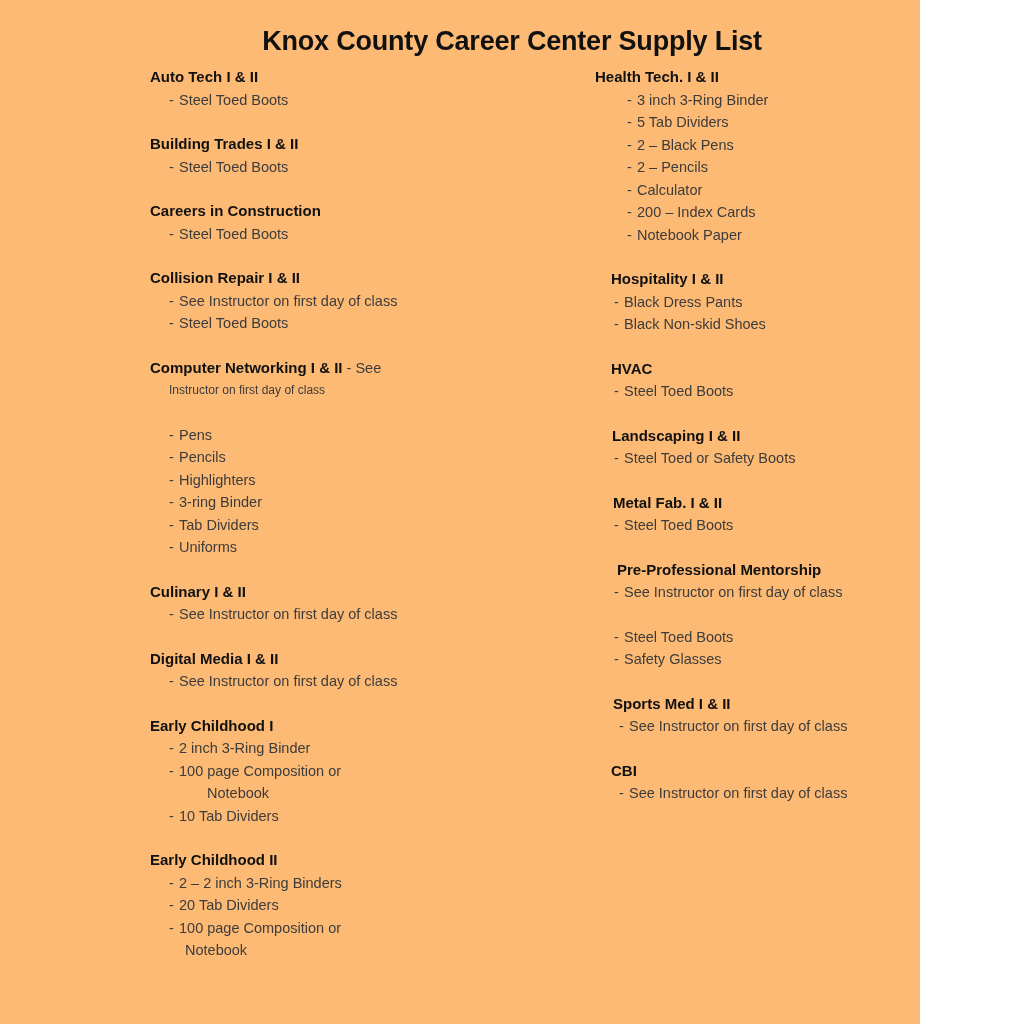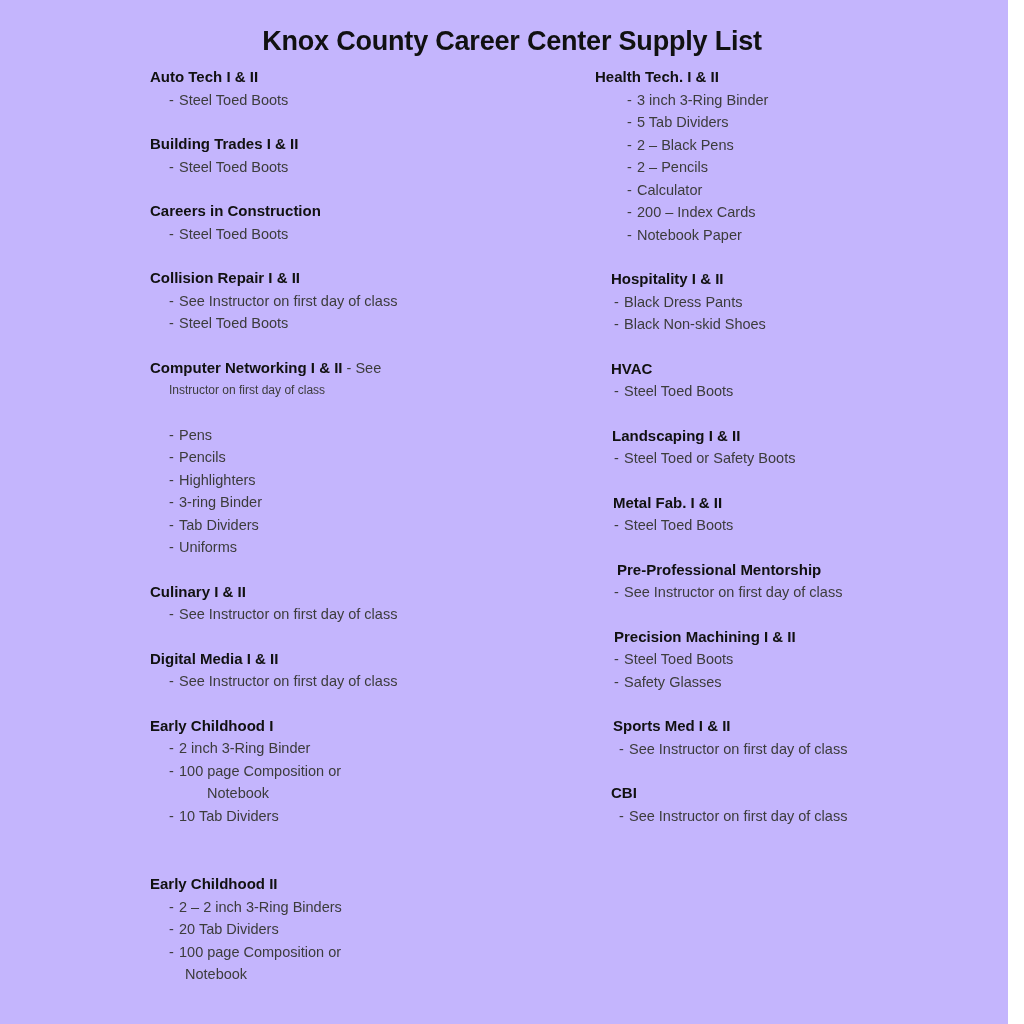--- a/index.html
+++ b/index.html
@@ -11,23 +11,23 @@
   body {
     width: 1024px;
     height: 1024px;
     font-family: "Liberation Sans", sans-serif;
     color: #3c3c3c;
     overflow: hidden;
     position: relative;
   }
   .page {
     position: relative;
-    width: 1008px;
+    width: 920px;
     height: 1024px;
-    background: #c4b5fd;
+    background: #fdba74;
   }
   .doc-title {
     position: absolute;
     top: 27px;
     left: 0;
     width: 1024px;
     text-align: center;
     font-size: 27px;
     font-weight: bold;
     color: #111111;
@@ -166,21 +166,21 @@
         <div class="section">
           <div class="section-heading" style="padding-left: 0px;">Early Childhood I</div>
           <ul class="items" style="padding-left: 19px;">
             <li><span class="dash">-</span><span>2 inch 3-Ring Binder</span></li>
             <li><span class="dash">-</span><span>100 page Composition or</span><span class="wrap2">Notebook</span></li>
             <li><span class="dash">-</span><span>10 Tab Dividers</span></li>
           </ul>
         </div>
         <div class="gap"></div>
         <div class="section">
-          <div class="section-heading" style="padding-left: 0px; margin-top: 24px;">Early Childhood II</div>
+          <div class="section-heading" style="padding-left: 0px;">Early Childhood II</div>
           <ul class="items" style="padding-left: 19px;">
             <li><span class="dash">-</span><span>2 – 2 inch 3-Ring Binders</span></li>
             <li><span class="dash">-</span><span>20 Tab Dividers</span></li>
             <li><span class="dash">-</span><span>100 page Composition or</span><span class="wrap2" style="padding-left: 6px;">Notebook</span></li>
           </ul>
         </div>
       </div>
     <div class="col col-right" id="right-column">
         <div class="section">
           <div class="section-heading" style="padding-left: 0px;">Health Tech. I &amp; II</div>
@@ -225,21 +225,20 @@
         </div>
         <div class="gap"></div>
         <div class="section">
           <div class="section-heading" style="padding-left: 22px;">Pre-Professional Mentorship</div>
           <ul class="items" style="padding-left: 19px;">
             <li><span class="dash">-</span><span>See Instructor on first day of class</span></li>
           </ul>
         </div>
         <div class="gap"></div>
         <div class="section">
-          <div class="section-heading" style="padding-left: 19px;">Precision Machining I &amp; II</div>
           <ul class="items" style="padding-left: 19px;">
             <li><span class="dash">-</span><span>Steel Toed Boots</span></li>
             <li><span class="dash">-</span><span>Safety Glasses</span></li>
           </ul>
         </div>
         <div class="gap"></div>
         <div class="section">
           <div class="section-heading" style="padding-left: 18px;">Sports Med I &amp; II</div>
           <ul class="items" style="padding-left: 24px;">
             <li><span class="dash">-</span><span>See Instructor on first day of class</span></li>

